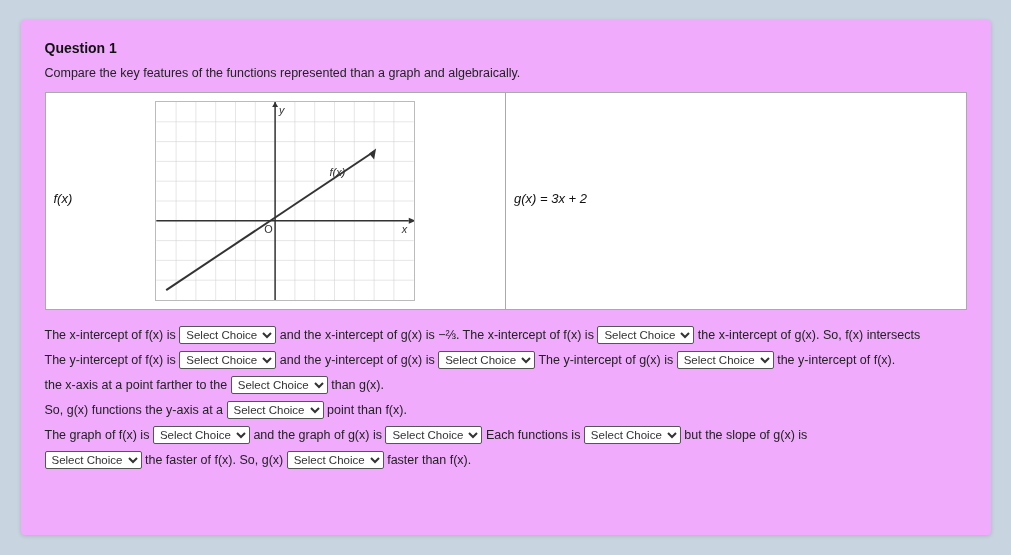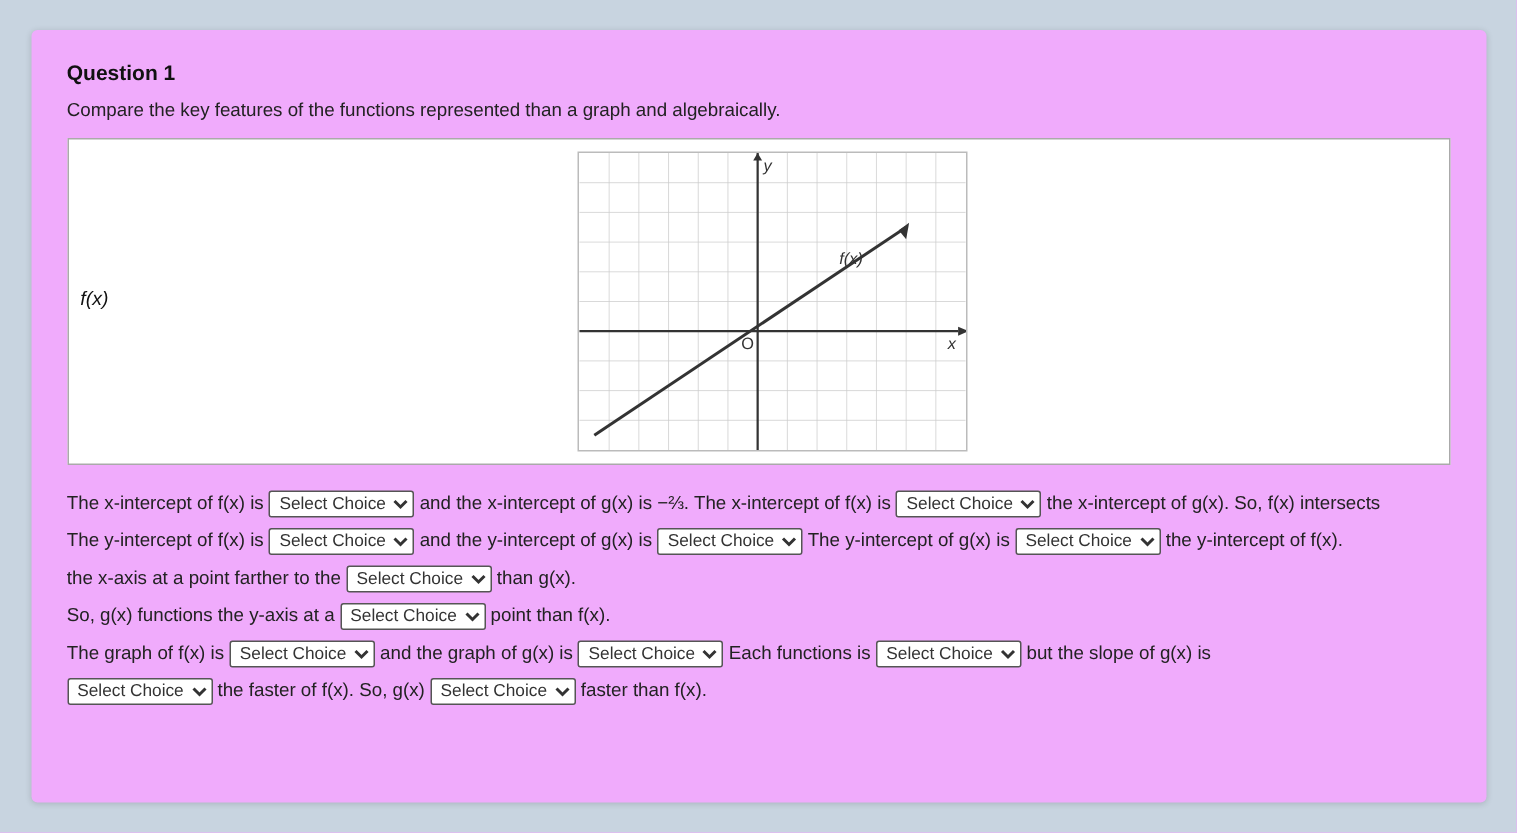--- a/index.html
+++ b/index.html
@@ -149,20 +149,23 @@
 
           <line x1="10" y1="190" x2="220" y2="50" stroke="#333" stroke-width="2"></line>
 
           <text x="175" y="75" font-size="11" fill="#333" font-style="italic">f(x)</text>
 
           <polygon points="215,52 222,47 220,58" fill="#333"></polygon>
         </svg>
       </div>
     </div>
 
+    <div class="table-cell">
+      <div class="table-header">g(x) = 3x + 2</div>
+    </div>
   </div>
 
   <div class="text-block">
     <p>
       <span>The x-intercept of f(x) is</span>
       <span class="inline-select">
         <select class="choice-dropdown">
           <option>Select Choice</option>
           <option>greater than</option>
           <option>less than</option>

